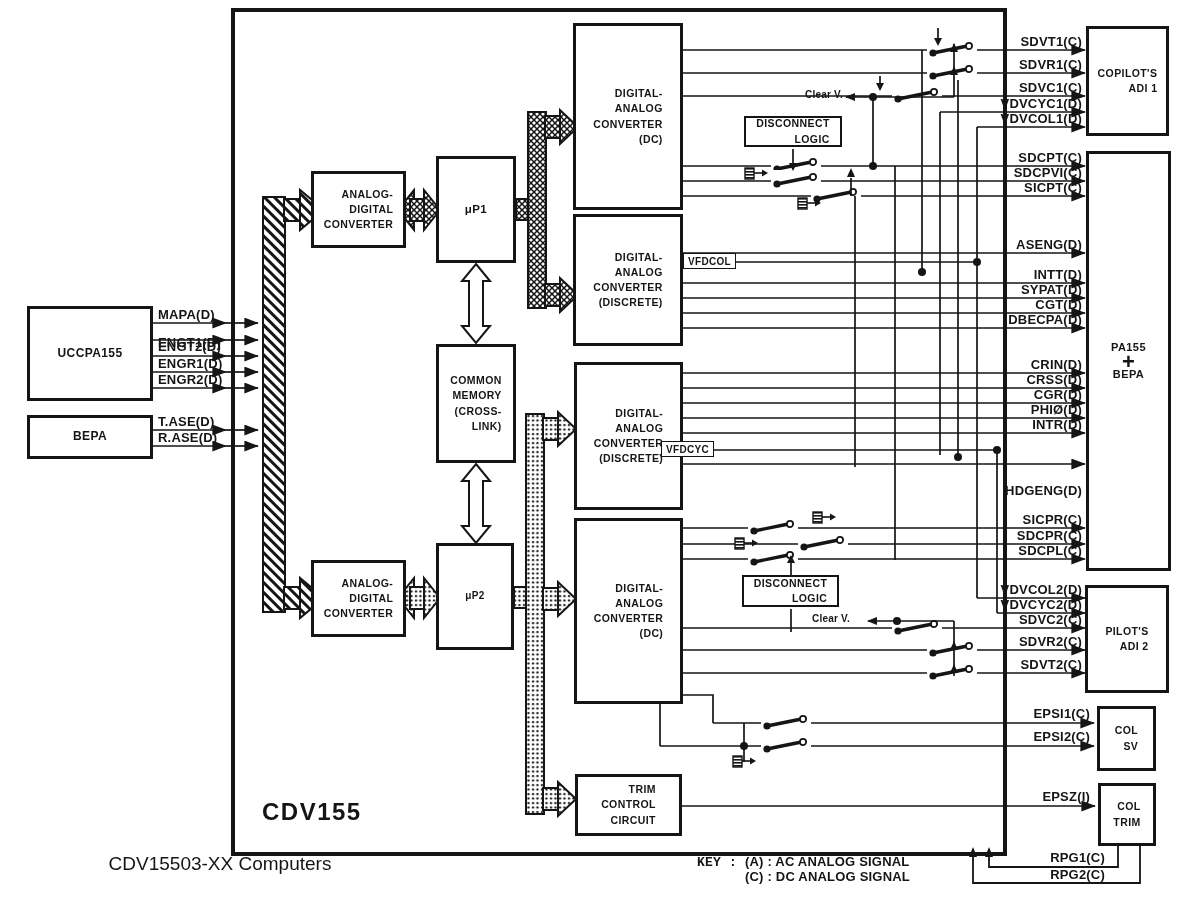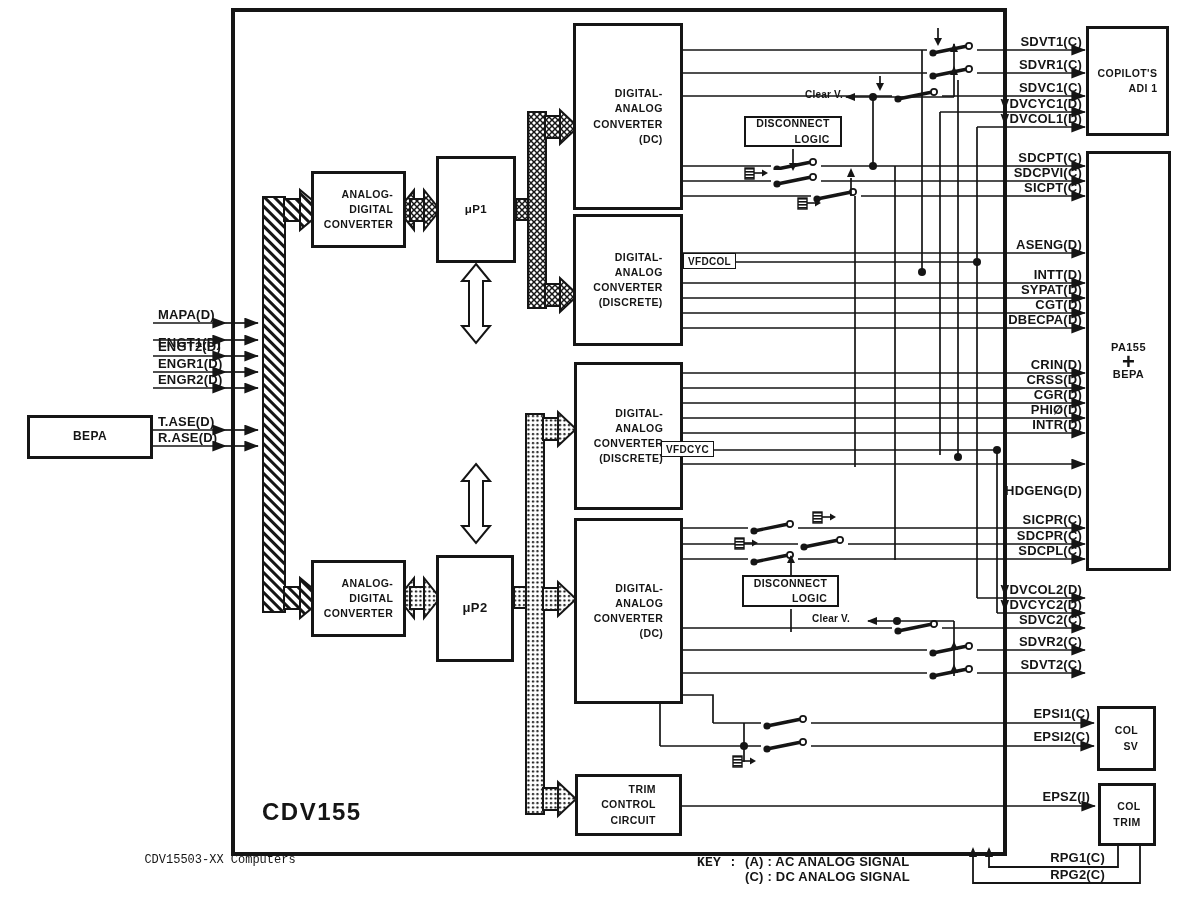--- a/index.html
+++ b/index.html
@@ -10,21 +10,21 @@
   .blk{position:absolute;z-index:3;border:3px solid #151515;background:#fff;display:flex;
        align-items:center;justify-content:center;text-align:right;
        font-weight:bold;font-size:10.5px;line-height:1.45;letter-spacing:.4px;white-space:pre-line;}
   .blk.thin{border-width:2.5px;}
   .lbl{position:absolute;z-index:4;font-weight:bold;font-size:13px;line-height:1;letter-spacing:.2px;white-space:nowrap;}
   .sigL{left:158px;}
   .sigR{text-align:right;}
   .tag{position:absolute;z-index:4;border:1.6px solid #151515;background:#fff;padding:2px 4px 1px 4px;
        font-weight:bold;font-size:10px;letter-spacing:.3px;}
   .big{font-size:24px;letter-spacing:1.5px;}
-  .mono{position:absolute;z-index:4;font-family:Liberation Mono, monospace;font-size:12px;white-space:nowrap;}
+  .mono{position:absolute;z-index:4;font-family:Liberation Sans, sans-serif;font-size:19px;white-space:nowrap;}
   .stack{flex-direction:column;font-size:11px;}
   .plus{font-size:22px;font-weight:bold;line-height:.5;}
 </style>
 </head>
 <body>
 
 <div class="stage">
 
   <div class="mainbox"></div>
 
@@ -225,27 +225,32 @@
       <circle cx="873" cy="166" r="4"></circle>
       <circle cx="922" cy="272" r="4"></circle>
       <circle cx="958" cy="457" r="4"></circle>
       <circle cx="977" cy="262" r="4"></circle>
       <circle cx="997" cy="450" r="4"></circle>
       <circle cx="897" cy="621" r="4"></circle>
       <circle cx="744" cy="746" r="4"></circle>
     </g>
   </svg>
 
+  <div class="blk" style="left:27px;top:306px;width:120px;height:89px;font-size:12px;">UCCPA155</div>
   <div class="blk" style="left:27px;top:415px;width:120px;height:38px;font-size:12px;">BEPA</div>
 
   <div class="blk" style="left:311px;top:171px;width:89px;height:71px;">ANALOG-
 DIGITAL
 CONVERTER</div>
   <div class="blk" style="left:436px;top:156px;width:74px;height:101px;font-size:11.5px;">μP1</div>
-  <div class="blk" style="left:436px;top:555px;width:72px;height:101px;font-size:13px;">μP2</div>
+  <div class="blk" style="left:436px;top:344px;width:74px;height:113px;">COMMON
+MEMORY
+(CROSS-
+LINK)</div>
+  <div class="blk" style="left:436px;top:543px;width:72px;height:101px;font-size:10px;">μP2</div>
   <div class="blk" style="left:311px;top:560px;width:89px;height:71px;">ANALOG-
 DIGITAL
 CONVERTER</div>
   <div class="blk" style="left:573px;top:23px;width:104px;height:181px;">DIGITAL-
 ANALOG
 CONVERTER
 (DC)</div>
   <div class="blk" style="left:573px;top:214px;width:104px;height:126px;">DIGITAL-
 ANALOG
 CONVERTER
@@ -266,20 +271,22 @@
   <div class="blk thin" style="left:742px;top:575px;width:93px;height:28px;">DISCONNECT
 LOGIC</div>
 
   <div class="blk" style="left:1086px;top:26px;width:77px;height:104px;">COPILOT'S
 ADI 1</div>
   <div class="blk stack" style="left:1086px;top:151px;width:79px;height:414px;">
     <span>PA155</span>
     <span class="plus">+</span>
     <span>BEPA</span>
   </div>
+  <div class="blk" style="left:1085px;top:585px;width:78px;height:102px;">PILOT'S
+ADI 2</div>
   <div class="blk" style="left:1097px;top:706px;width:53px;height:59px;">COL
 SV</div>
   <div class="blk" style="left:1098px;top:783px;width:52px;height:57px;">COL
 TRIM</div>
 
   <div class="lbl big" style="left:262px;top:800px;">CDV155</div>
 
   <span class="lbl sigL" style="top:308px;">MAPA(D)</span>
   <span class="lbl sigL" style="top:336px;">ENGT1(D)</span>
   <span class="lbl sigL" style="top:340px;text-align:right;">ENGT2(D)</span>

